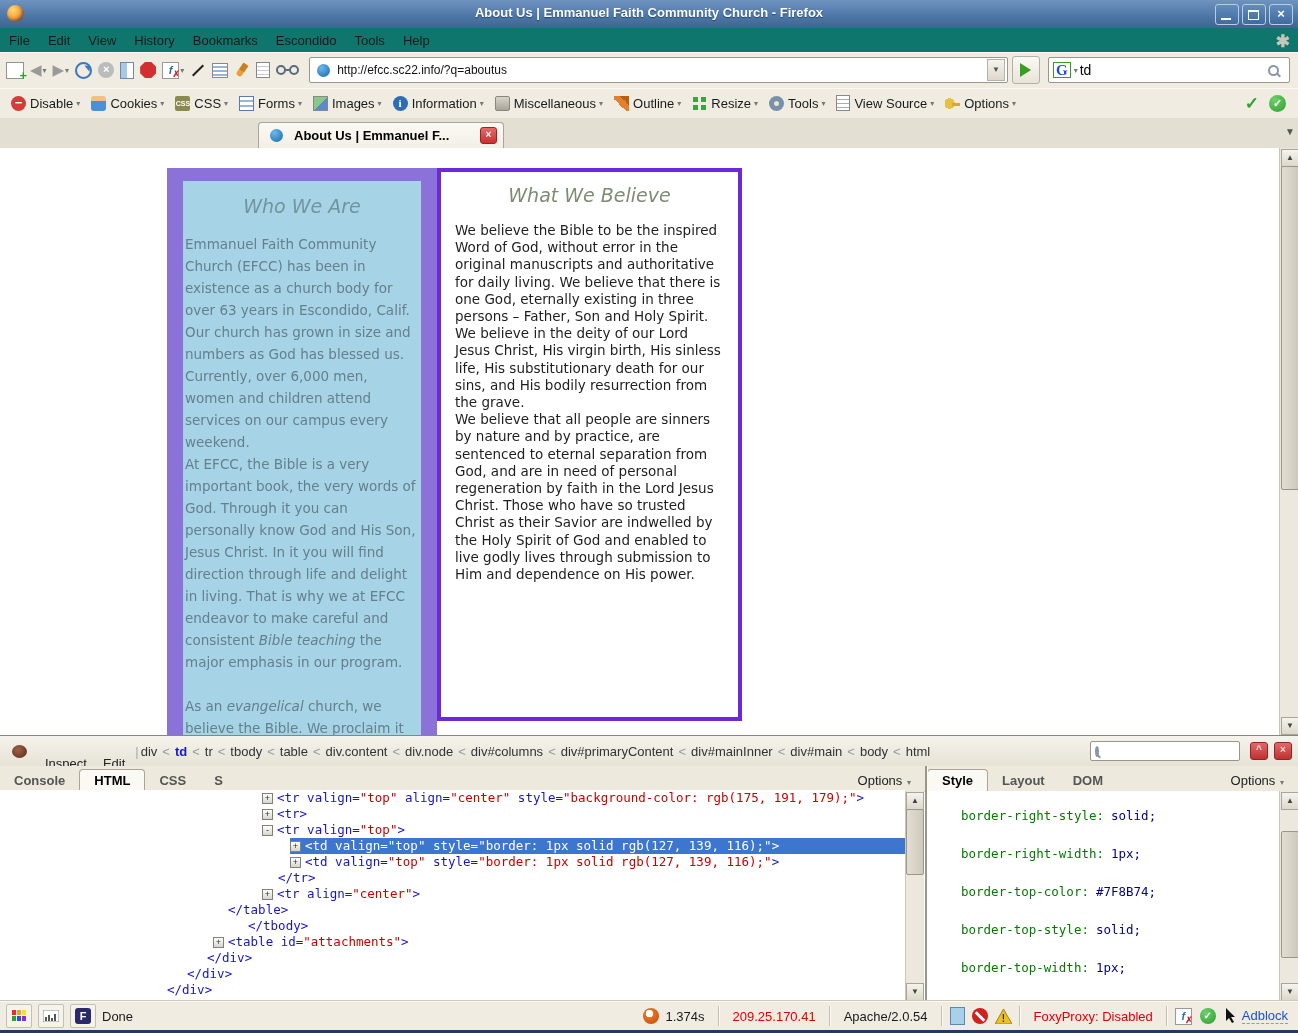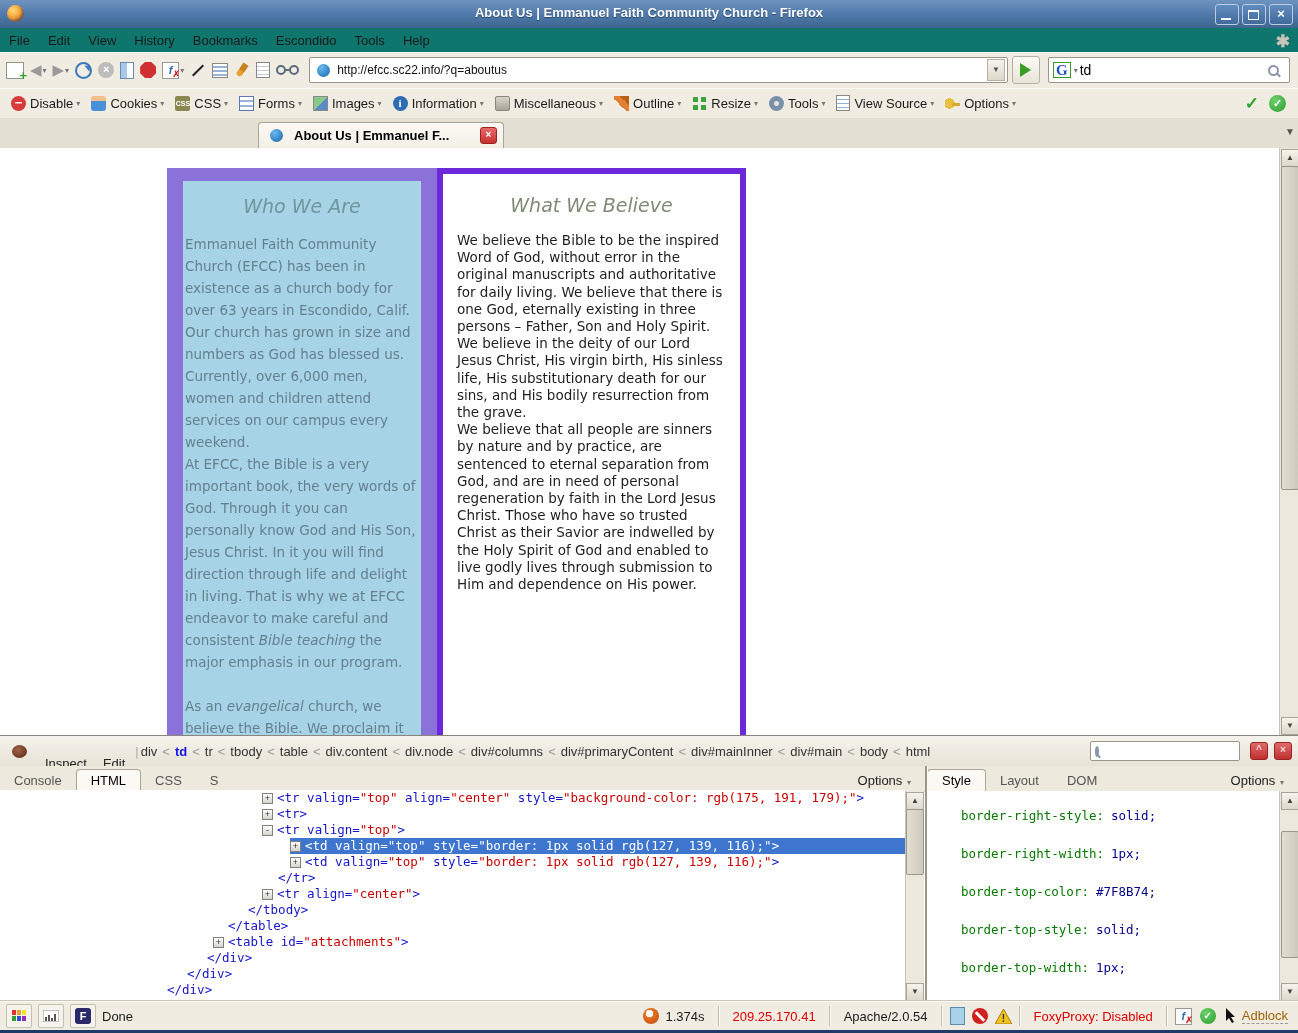--- a/index.html
+++ b/index.html
@@ -98,21 +98,21 @@
   .tc-red{background:linear-gradient(#E66A6A,#C83030);border:1px solid #A02020;color:#fff;font-weight:bold;}
   .tablist-dd{position:absolute;right:3px;top:8px;color:#555;font-size:10px;}
   
   .content{position:absolute;left:0;top:148px;width:1279px;height:587px;background:#fff;overflow:hidden;
     font-family:"DejaVu Sans",sans-serif;}
   .cell-left{position:absolute;left:167px;top:20px;width:270px;height:567px;background:#8B72D8;}
   .hl-blue{position:absolute;left:16px;top:13px;right:16px;bottom:0;background:#A7D3E6;}
   .h-left{font-size:19px;font-style:italic;color:#6F959D;text-align:center;margin:14px 0 16px;}
   .leftcol p{margin:0;padding:0 2px;font-size:13.5px;line-height:22px;color:#64808F;}
   .leftcol p:nth-of-type(3){margin-top:22px;}
-  .cell-right{position:absolute;left:437px;top:20px;width:269px;height:545px;border:6px solid #6d28d9;background:#fff;padding:8px 14px;}
+  .cell-right{position:absolute;left:437px;top:20px;width:269px;height:545px;border:4px solid #6d28d9;background:#fff;padding:0 14px;}
   .h-right{font-size:19px;font-style:italic;color:#7F8B74;text-align:center;margin:12px 0 16px;}
   .rightcol p{margin:0;font-size:13.5px;line-height:17.2px;color:#1E1E1E;}
   
   .vscroll{position:absolute;left:1279px;top:148px;width:19px;height:587px;background:#ECE8DE;border-left:1px solid #C9C5B9;}
   .sc-btn{position:absolute;left:1px;width:16px;height:16px;background:linear-gradient(#F6F3EC,#DDD8CC);border:1px solid #A9A599;
     text-align:center;font-size:8px;line-height:15px;color:#444;}
   .sc-thumb{position:absolute;left:1px;width:16px;background:linear-gradient(90deg,#E2DED2,#CDC9BD);border:1px solid #9A968A;border-radius:2px;}
   
   .firebug{position:absolute;left:0;top:735px;width:1298px;height:265px;background:#fff;border-top:1px solid #8A867C;}
   .fb-toolbar{position:absolute;left:0;top:0;width:1298px;height:30px;background:linear-gradient(#F6F3EC,#E6E2D6);
@@ -125,21 +125,21 @@
   .crumb.active{color:#1414E6;font-weight:bold;}
   .csep{color:#999;margin:0 5px;}
   .fb-search{width:148px;height:18px;border:1px solid #9A968A;background:#fff;border-radius:2px;display:flex;align-items:center;flex:none;margin-right:10px;}
   .fb-search .mag{margin:0 4px;}
   .fb-search input{flex:1;border:none;outline:none;background:transparent;font-size:12px;}
   .redbtn{width:16px;height:16px;border-radius:3px;background:linear-gradient(#E06A6A,#C03030);border:1px solid #992222;
     color:#FBD8D8;text-align:center;line-height:14px;font-size:10px;font-weight:bold;flex:none;margin-right:6px;}
   .fb-tabrow{position:absolute;left:0;top:30px;width:1298px;height:25px;background:#EDE9DD;border-bottom:1px solid #CBC7BB;}
   .fb-tabs-left{position:absolute;left:0;top:0;width:925px;height:25px;display:flex;align-items:flex-end;}
   .fb-tabs-right{position:absolute;left:927px;top:0;width:371px;height:25px;display:flex;align-items:flex-end;}
-  .fbtab{padding:3px 14px;font-weight:normal;color:#555;}
+  .fbtab{padding:3px 14px;font-weight:bold;color:#555;}
   .fbtab.active{background:#FBF9F4;border:1px solid #A9A599;border-bottom:none;border-radius:4px 4px 0 0;color:#000;}
   .fb-options{margin-left:auto;margin-right:14px;color:#222;font-weight:normal;padding:3px 0;}
   .fb-tooltip{position:absolute;left:193px;top:1px;height:19px;background:#FFFFCE;border:1px solid #46461E;
     font-family:"DejaVu Sans Mono",monospace;font-size:12.5px;color:#14145E;padding:1px 5px;white-space:nowrap;z-index:6;line-height:19px;}
   .fb-divider{position:absolute;left:925px;top:30px;width:2px;height:235px;background:#9A968A;border-right:1px solid #FBF9F4;}
   .fb-html{position:absolute;left:0;top:55px;width:905px;height:210px;background:#fff;overflow:hidden;
     font-family:"DejaVu Sans Mono",monospace;font-size:12.5px;}
   .treebody{margin-top:-1px;}
   .t-line{white-space:nowrap;height:16px;line-height:16px;}
   .t-line .tt{color:#1616C8;}
@@ -172,21 +172,21 @@
   .st-sep{width:1px;height:20px;background:#C3BFB3;border-right:1px solid #FBF9F4;margin:0 7px;flex:none;}
   .st-iconbox{width:24px;height:22px;border:1px solid #C3BFB3;border-radius:2px;display:flex;align-items:center;justify-content:center;margin-left:6px;background:#F6F3EC;flex:none;}
   .st-text{margin:0 6px;color:#1a1a1a;}
   .st-red{color:#E00000;}
   .ic-fbugF{width:16px;height:16px;border-radius:3px;background:#2A2A6A;color:#fff;font-weight:bold;text-align:center;line-height:16px;font-size:11px;}
   .ic-fox{width:16px;height:16px;border-radius:50%;background:radial-gradient(circle at 40% 35%,#FFF 25%,#E87020 28%,#B84A10);}
   .ic-bluedoc{width:13px;height:16px;background:#A8D0E8;border:1px solid #5A8AB4;}
   .ic-noentry{width:16px;height:16px;border-radius:50%;background:#D02020;position:relative;}
   .ic-noentry::after{content:"";position:absolute;left:2px;top:7px;width:12px;height:3px;background:#fff;transform:rotate(45deg);}
   .ic-greenchk{width:16px;height:16px;border-radius:50%;background:radial-gradient(circle at 35% 30%,#6CD06C,#2E9E2E);color:#fff;text-align:center;line-height:16px;font-size:10px;font-weight:bold;}
-  .adblock-lbl{border-bottom:1px dashed #999;margin:0 10px 0 4px;color:#a16207;}
+  .adblock-lbl{border-bottom:1px dashed #999;margin:0 10px 0 4px;color:#1d4ed8;}
   .winedge{position:absolute;left:0;top:1030px;width:1298px;height:3px;background:#1E3B66;}
   i{font-style:italic;}
 </style>
 </head>
 <body>
 
 <div class="titlebar">
   <span class="ffx-logo"></span>
   <span class="wtitle">About Us | Emmanuel Faith Community Church - Firefox</span>
   <span class="winbtns">
@@ -416,23 +416,23 @@
       <div class="t-line" style="margin-left:262px"><span class="exp">-</span><span><span class="tt">&lt;tr valign=</span><span class="tq">"top"</span><span class="tt">&gt;</span></span></div>
 
       <div class="t-line sel" style="margin-left:290px"><span class="exp">+</span><span><span class="tt">&lt;td valign=</span><span class="tq">"top"</span><span class="tt"> style=</span><span class="tq">"border: 1px solid rgb(127, 139, 116);"</span><span class="tt">&gt;</span></span></div>
 
       <div class="t-line" style="margin-left:290px"><span class="exp">+</span><span><span class="tt">&lt;td valign=</span><span class="tq">"top"</span><span class="tt"> style=</span><span class="tq">"border: 1px solid rgb(127, 139, 116);"</span><span class="tt">&gt;</span></span></div>
 
       <div class="t-line" style="margin-left:278px"><span><span class="tt">&lt;/tr&gt;</span></span></div>
 
       <div class="t-line" style="margin-left:262px"><span class="exp">+</span><span><span class="tt">&lt;tr align=</span><span class="tq">"center"</span><span class="tt">&gt;</span></span></div>
 
+      <div class="t-line" style="margin-left:228px"><span><span class="tt">&lt;/table&gt;</span></span></div>
+
       <div class="t-line" style="margin-left:248px"><span><span class="tt">&lt;/tbody&gt;</span></span></div>
-
-      <div class="t-line" style="margin-left:228px"><span><span class="tt">&lt;/table&gt;</span></span></div>
 
       <div class="t-line" style="margin-left:213px"><span class="exp">+</span><span><span class="tt">&lt;table id=</span><span class="tq">"attachments"</span><span class="tt">&gt;</span></span></div>
 
       <div class="t-line" style="margin-left:207px"><span><span class="tt">&lt;/div&gt;</span></span></div>
 
       <div class="t-line" style="margin-left:187px"><span><span class="tt">&lt;/div&gt;</span></span></div>
 
       <div class="t-line" style="margin-left:167px"><span><span class="tt">&lt;/div&gt;</span></span></div>
 
       <div class="t-line" style="margin-left:127px"><span><span class="tt">&lt;/div&gt;</span></span></div>

